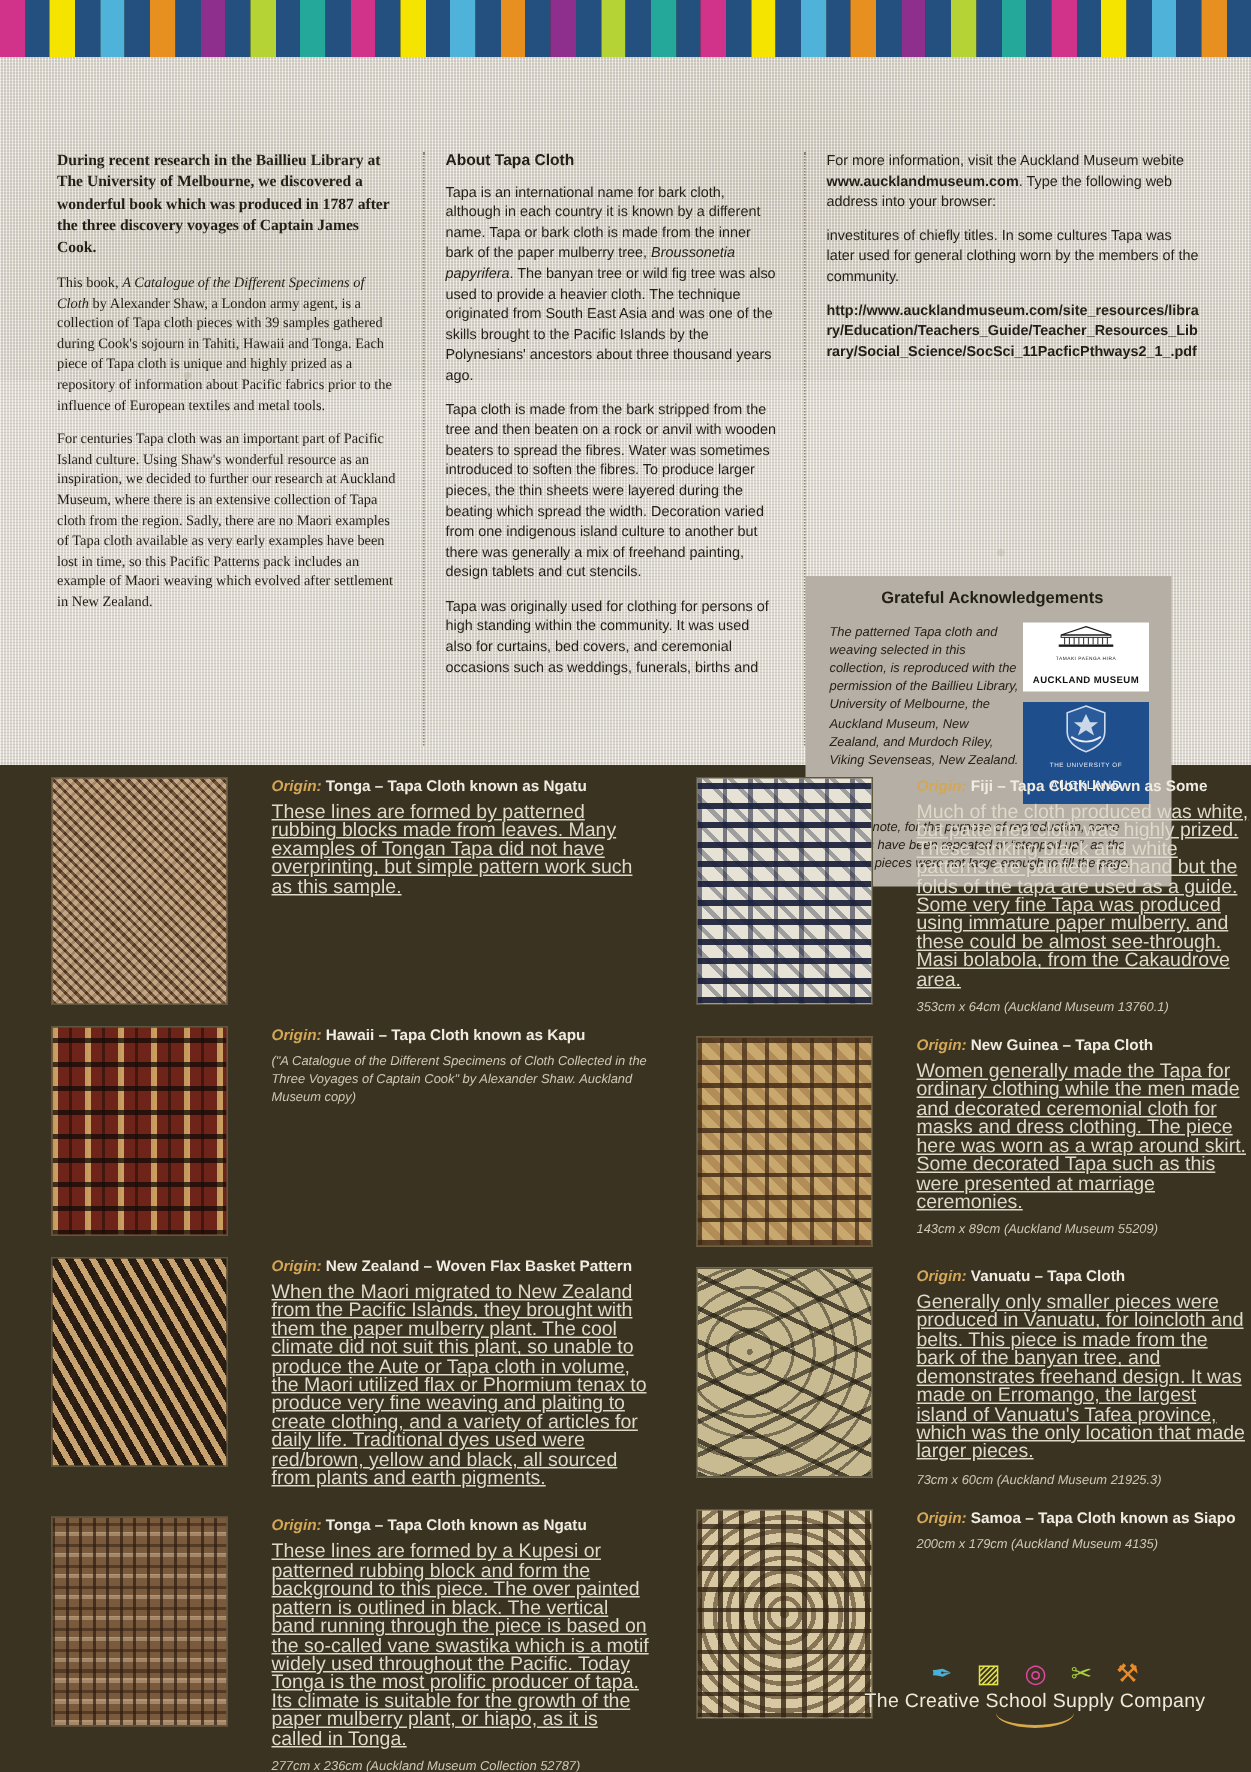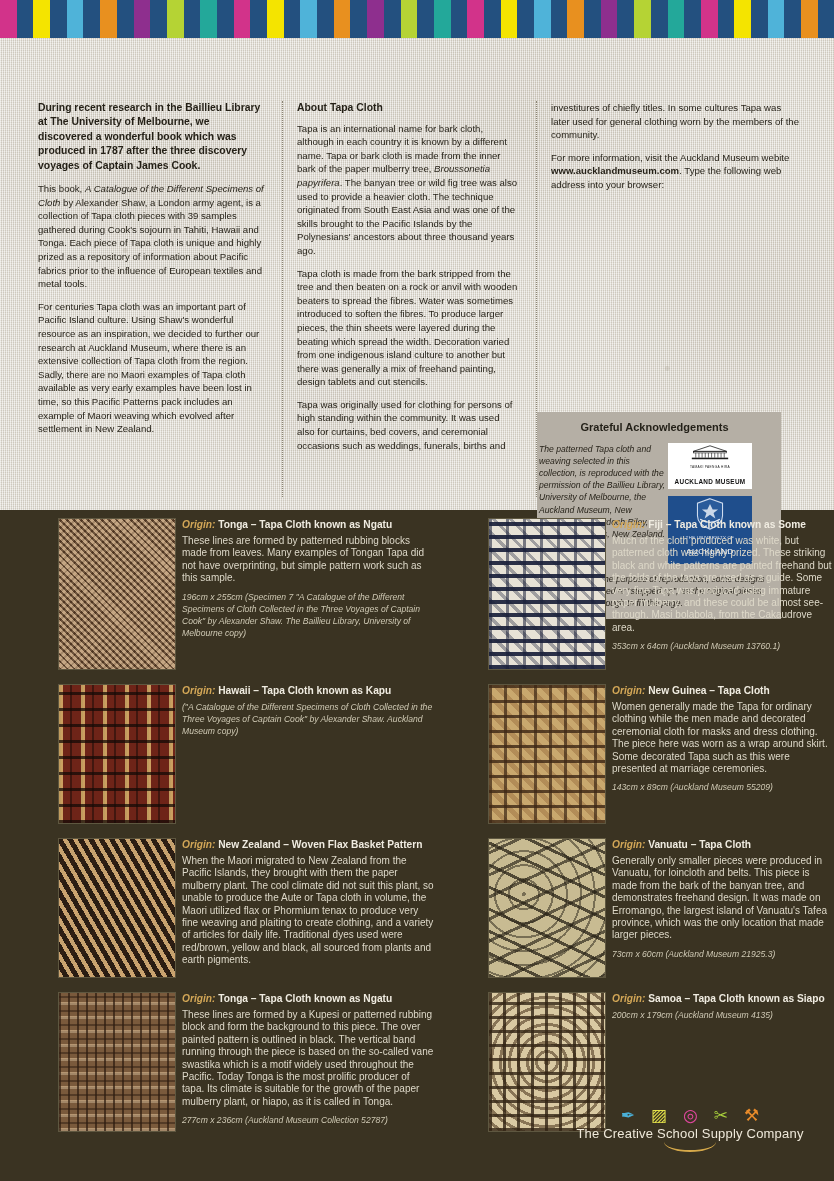--- a/index.html
+++ b/index.html
@@ -56,40 +56,39 @@
   }
 
   
   .cols {
     position: absolute; top: 101px; left: 38px;
     width: 762px; height: 396px;
     display: flex;
     gap: 0;
   }
   .col { position: relative; font-size: 9.6px; line-height: 13.6px; color: #231f16; }
-  .col-1 { width: 244px; padding-right: 18px; }
+  .col-1 { width: 244px; padding-right: 18px; font-family: Liberation Serif, serif; }
   .col-2 { width: 254px; padding-left: 14px; padding-right: 18px;
            border-left: 1px dotted #8a8475; }
   .col-3 { width: 264px; padding-left: 14px;
            border-left: 1px dotted #8a8475; }
 
   .col p { margin-bottom: 9px; }
   .lead { font-weight: bold; font-size: 10.4px; line-height: 14.4px; }
   .subhead { font-weight: bold; font-size: 10.4px; margin-bottom: 7px; }
   .col em { font-style: italic; }
   .col b { font-weight: bold; }
   .urlline { word-break: break-all; font-weight: bold; }
 
   
   .ack {
     position: absolute; top: 283px; left: 0;
     width: 244px;
     background: #b5afa5;
-    padding: 9px 11px 10px 2px;
-    margin-top: 28px;
+    padding: 9px 11px 10px 16px;
   }
   .ack-title {
     text-align: center; font-weight: bold; font-size: 11px;
     color: #221f17; margin-bottom: 8px;
   }
   .ack-body { display: flex; gap: 1px; }
   .ack-text {
     font-style: italic; font-size: 8.6px; line-height: 12.2px;
     color: #231f16; width: 128px;
   }
@@ -117,40 +116,40 @@
   
   .specimens {
     position: absolute; top: 518px; left: 34px;
     width: 770px;
     display: grid;
     grid-template-columns: 400px 370px;
     gap: 0 30px;
   }
   .spec-col { display: flex; flex-direction: column; }
   .spec {
-    display: flex; gap: 6px;
+    display: flex; gap: 29px;
     margin-bottom: 14px;
-    margin-left: 24px;
   }
   .spec-img {
     width: 118px; flex: 0 0 118px;
     border: 1px solid #5e5740;
     background: #6b5a42;
     position: relative;
     overflow: hidden;
   }
   .spec-text { flex: 1 1 auto; }
   .spec-title {
     font-size: 10.2px; font-weight: bold; line-height: 13px;
     color: #f0ece1; margin-bottom: 4px;
   }
   .spec-title .origin { font-style: italic; color: #d3a757; font-weight: bold; }
   .spec-desc {
-    font-size: 10px; line-height: 12.4px; color: #ded9c9;
+    font-size: 13px; line-height: 12.4px; color: #ded9c9;
     margin-bottom: 6px;
+    text-decoration: underline;
   }
   .spec-credit {
     font-size: 8.6px; line-height: 12px; color: #cfc9b4;
     font-style: italic;
   }
 
   
   .h1 { height: 152px; }
   .h2 { height: 140px; }
   .h3 { height: 140px; }
@@ -308,22 +307,23 @@
     </div>
 
     <div class="col col-2">
       <div class="subhead">About Tapa Cloth</div>
       <p><span>Tapa is an international name for bark cloth, although in each country it is known by a different name. Tapa or bark cloth is made from the inner bark of the paper mulberry tree, </span><em>Broussonetia papyrifera</em><span>. The banyan tree or wild fig tree was also used to provide a heavier cloth. The technique originated from South East Asia and was one of the skills brought to the Pacific Islands by the Polynesians' ancestors about three thousand years ago.</span></p>
       <p>Tapa cloth is made from the bark stripped from the tree and then beaten on a rock or anvil with wooden beaters to spread the fibres. Water was sometimes introduced to soften the fibres. To produce larger pieces, the thin sheets were layered during the beating which spread the width. Decoration varied from one indigenous island culture to another but there was generally a mix of freehand painting, design tablets and cut stencils.</p>
       <p>Tapa was originally used for clothing for persons of high standing within the community. It was used also for curtains, bed covers, and ceremonial occasions such as weddings, funerals, births and</p>
     </div>
 
     <div class="col col-3">
+      <p><span>For more information, visit the Auckland Museum webite </span><b>www.aucklandmuseum.com</b><span>. Type the following web address into your browser:</span></p>
       <p>investitures of chiefly titles. In some cultures Tapa was later used for general clothing worn by the members of the community.</p>
-      <p><span>For more information, visit the Auckland Museum webite </span><b>www.aucklandmuseum.com</b><span>. Type the following web address into your browser:</span></p>
+      <p class="urlline">http://www.aucklandmuseum.com/site_resources/library/Education/Teachers_Guide/Teacher_Resources_Library/Social_Science/SocSci_11PacficPthways2_1_.pdf</p>
 
       <div class="ack">
         <div class="ack-title">Grateful Acknowledgements</div>
         <div class="ack-body">
           <div class="ack-text">The patterned Tapa cloth and weaving selected in this collection, is reproduced with the permission of the Baillieu Library, University of Melbourne, the Auckland Museum, New Zealand, and Murdoch Riley, Viking Sevenseas, New Zealand.</div>
           <div class="ack-logos">
 
             <div class="logo-am">
               <svg width="58" height="20" viewBox="0 0 58 20">
                 <path d="M29 1 L50 8 L8 8 Z" fill="none" stroke="#1b1b1b" stroke-width="1"></path>
@@ -363,21 +363,20 @@
     </div>
   </div>
 
   <div class="specimens">
     <div class="spec-col" id="spec-col-left">
         <div class="spec">
           <div class="spec-img h1 pat-ngatu1"></div>
           <div class="spec-text">
             <div class="spec-title"><span class="origin">Origin: </span><span>Tonga – Tapa Cloth known as Ngatu</span></div>
             <div class="spec-desc">These lines are formed by patterned rubbing blocks made from leaves. Many examples of Tongan Tapa did not have overprinting, but simple pattern work such as this sample.</div>
-            <div class="spec-credit">196cm x 255cm (Specimen 7 "A Catalogue of the Different Specimens of Cloth Collected in the Three Voyages of Captain Cook" by Alexander Shaw. The Baillieu Library, University of Melbourne copy)</div>
           </div>
         </div>
         <div class="spec">
           <div class="spec-img h2 pat-kapu"></div>
           <div class="spec-text">
             <div class="spec-title"><span class="origin">Origin: </span><span>Hawaii – Tapa Cloth known as Kapu</span></div>
             <div class="spec-credit">("A Catalogue of the Different Specimens of Cloth Collected in the Three Voyages of Captain Cook" by Alexander Shaw. Auckland Museum copy)</div>
           </div>
         </div>
         <div class="spec">

